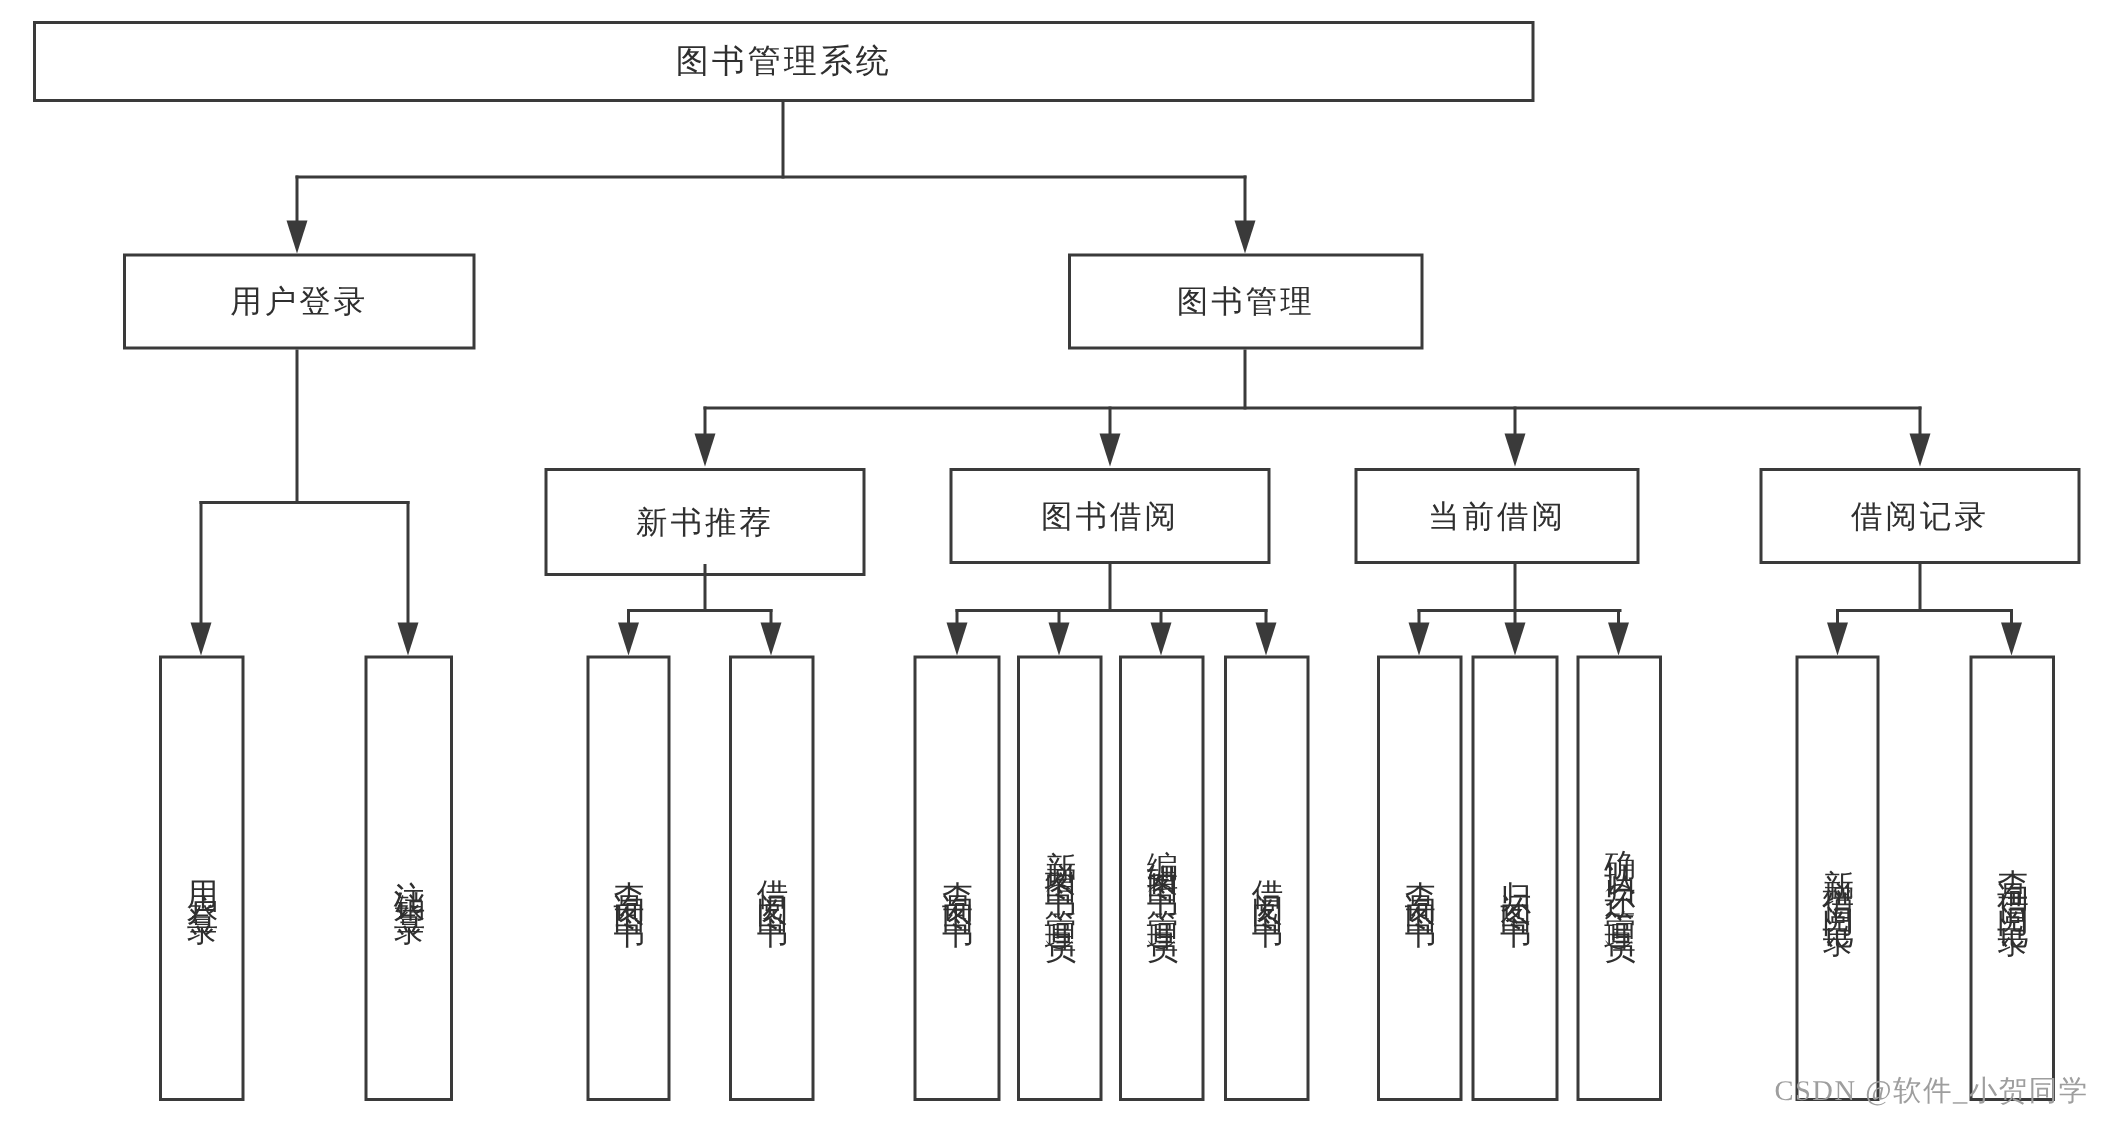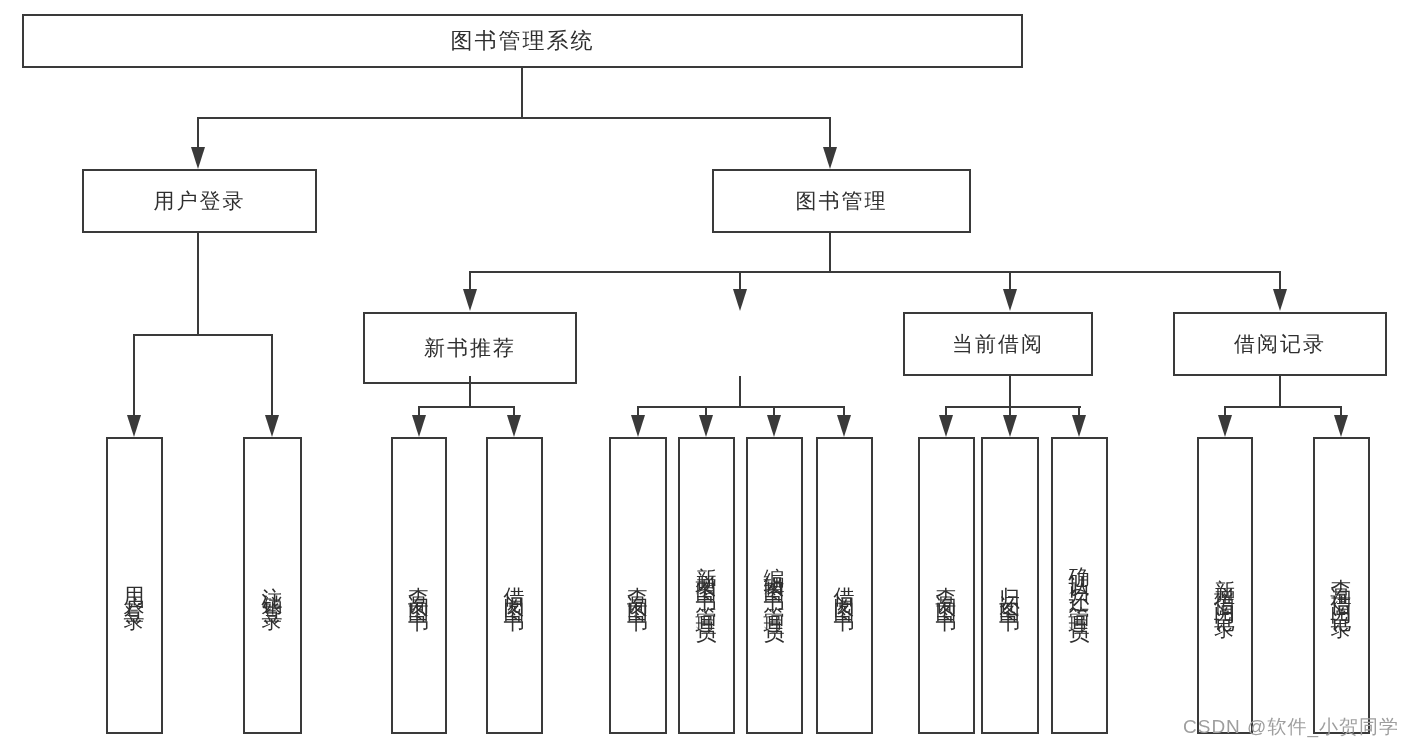--- a/index.html
+++ b/index.html
@@ -1,19 +1,19 @@
 <!DOCTYPE html>
 <html style="--line: #3a3a3a; --text: #2f2f2f; --wm: #9e9e9e; --bg: #ffffff;"><head>
 <meta charset="utf-8">
 <style>
   :root { --line:#3a3a3a; --text:#2f2f2f; --wm:#9e9e9e; --bg:#ffffff; }
   html,body { margin:0; padding:0; background:var(--bg); }
   .stage {
     position:relative; width:1405px; height:747px; background:var(--bg);
-    font-family:Liberation Sans, sans-serif; overflow:hidden;
+    font-family:Liberation Serif, serif; overflow:hidden;
   }
   .box {
     position:absolute; box-sizing:border-box; border:2px solid var(--line);
     background:#fff; display:flex; align-items:center; justify-content:center;
     color:var(--text);
   }
   .box.h span { font-size:21px; letter-spacing:2px; white-space:nowrap; }
   .box.root span { font-size:22px; }
   .box.v span {
     writing-mode:vertical-rl; text-orientation:mixed;
@@ -43,21 +43,21 @@
   <div class="vl" style="left:521px;top:68px;height:51px"></div>
   <div class="hl" style="left:197px;top:117px;width:634px"></div>
   <div class="vl" style="left:197px;top:117px;height:34px"></div>
   <div class="arrow" style="left:191px;top:147px"></div>
   <div class="vl" style="left:829px;top:117px;height:34px"></div>
   <div class="arrow" style="left:823px;top:147px"></div>
 
   <div class="box h" style="left:82px;top:169px;width:235px;height:64px">
     <span>用户登录</span>
   </div>
-  <div class="box h" style="left:712px;top:169px;width:259px;height:64px">
+  <div class="box h" style="left:712px;top:169px;width:237px;height:64px">
     <span>图书管理</span>
   </div>
 
   <div class="vl" style="left:197px;top:233px;height:103px"></div>
   <div class="hl" style="left:133px;top:334px;width:140px"></div>
   <div class="vl" style="left:133px;top:334px;height:84px"></div>
   <div class="arrow" style="left:127px;top:415px"></div>
   <div class="vl" style="left:271px;top:334px;height:84px"></div>
   <div class="arrow" style="left:265px;top:415px"></div>
 
@@ -67,20 +67,23 @@
   <div class="arrow" style="left:463px;top:289px"></div>
   <div class="vl" style="left:739px;top:271px;height:22px"></div>
   <div class="arrow" style="left:733px;top:289px"></div>
   <div class="vl" style="left:1009px;top:271px;height:22px"></div>
   <div class="arrow" style="left:1003px;top:289px"></div>
   <div class="vl" style="left:1279px;top:271px;height:22px"></div>
   <div class="arrow" style="left:1273px;top:289px"></div>
 
   <div class="box h" style="left:363px;top:312px;width:214px;height:72px">
     <span>新书推荐</span>
+  </div>
+  <div class="box h" style="left:633px;top:312px;width:214px;height:64px">
+    <span>图书借阅</span>
   </div>
   <div class="box h" style="left:903px;top:312px;width:190px;height:64px">
     <span>当前借阅</span>
   </div>
   <div class="box h" style="left:1173px;top:312px;width:214px;height:64px">
     <span>借阅记录</span>
   </div>
 
   <div class="vl" style="left:469px;top:376px;height:32px"></div>
   <div class="hl" style="left:418px;top:406px;width:97px"></div>

